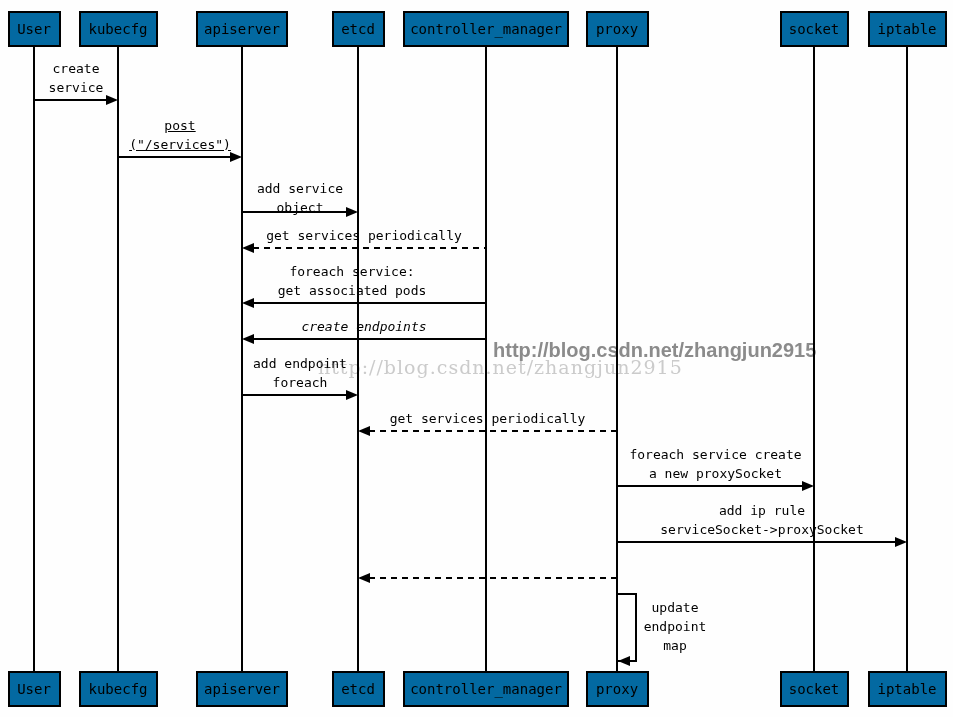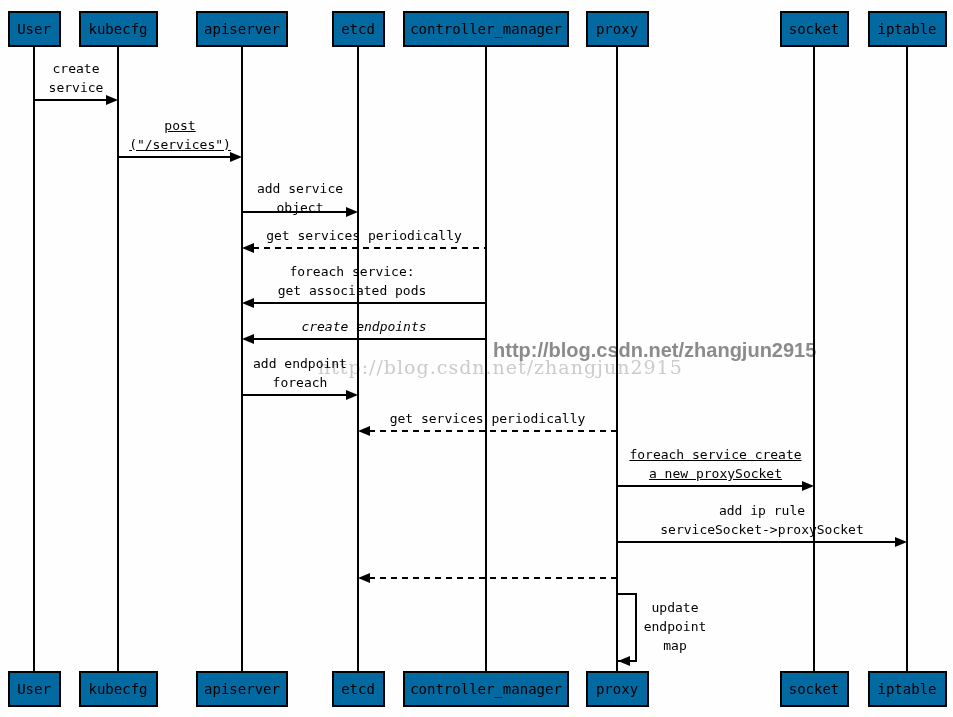--- a/index.html
+++ b/index.html
@@ -146,21 +146,21 @@
     <div class="msg-label" style="left: 204px; top: 317px; width: 320px; font-style: italic;">create endpoints</div>
     <div class="msg-line-solid" style="left: 242px; top: 394px; width: 105px;"></div>
     <div class="arrow-head-right" style="left: 346px; top: 390px;"></div>
     <div class="msg-label" style="left: 140px; top: 354px; width: 320px;">add endpoint
 foreach</div>
     <div class="msg-line-dashed" style="left: 369px; top: 430px; width: 248px;"></div>
     <div class="arrow-head-left" style="left: 358px; top: 426px;"></div>
     <div class="msg-label" style="left: 327.5px; top: 409px; width: 320px;">get services periodically</div>
     <div class="msg-line-solid" style="left: 617px; top: 485px; width: 186px;"></div>
     <div class="arrow-head-right" style="left: 802px; top: 481px;"></div>
-    <div class="msg-label" style="left: 555.5px; top: 445px; width: 320px; text-decoration: underline;">foreach service create
+    <div class="msg-label" style="left: 555.5px; top: 445px; width: 320px;">foreach service create
 a new proxySocket</div>
     <div class="msg-line-solid" style="left: 617px; top: 541px; width: 279px;"></div>
     <div class="arrow-head-right" style="left: 895px; top: 537px;"></div>
     <div class="msg-label" style="left: 602px; top: 501px; width: 320px;">add ip rule
 serviceSocket-&gt;proxySocket</div>
     <div class="msg-line-dashed" style="left: 369px; top: 577px; width: 248px;"></div>
     <div class="arrow-head-left" style="left: 358px; top: 573px;"></div>
     <div class="self-loop" style="left: 617px; top: 593px; width: 20px; height: 69px;"></div>
     <div class="arrow-head-left" style="left: 618px; top: 656px;"></div>
     <div class="msg-label" style="left: 627px; top: 598px; width: 96px;">update

